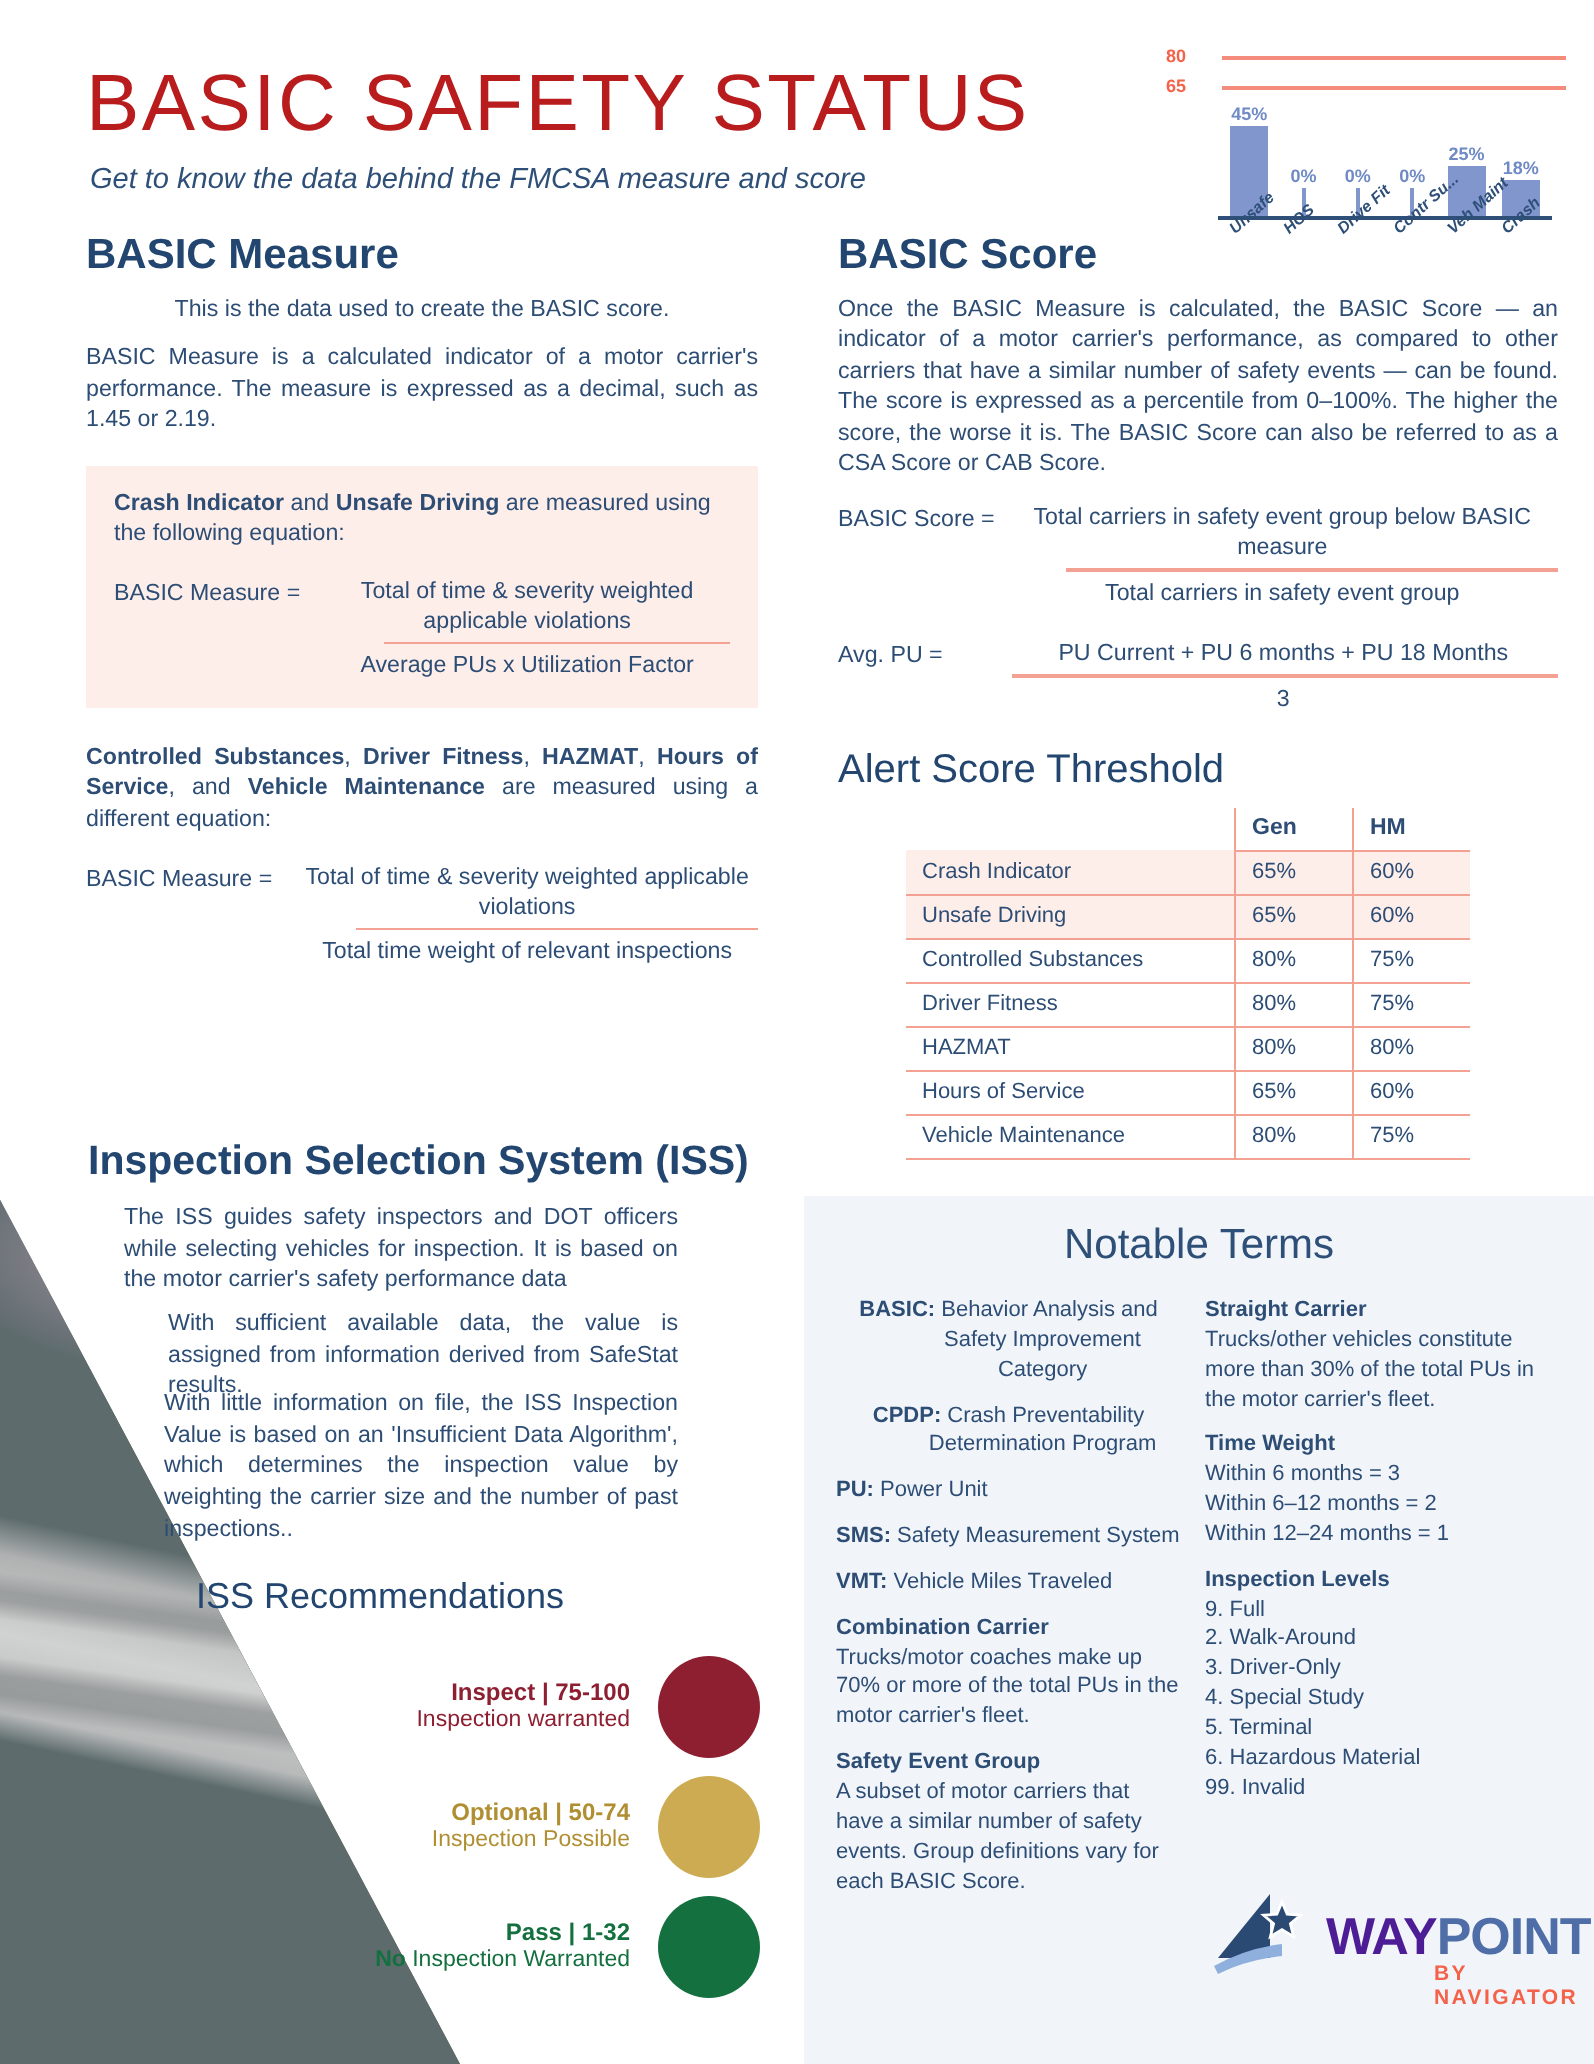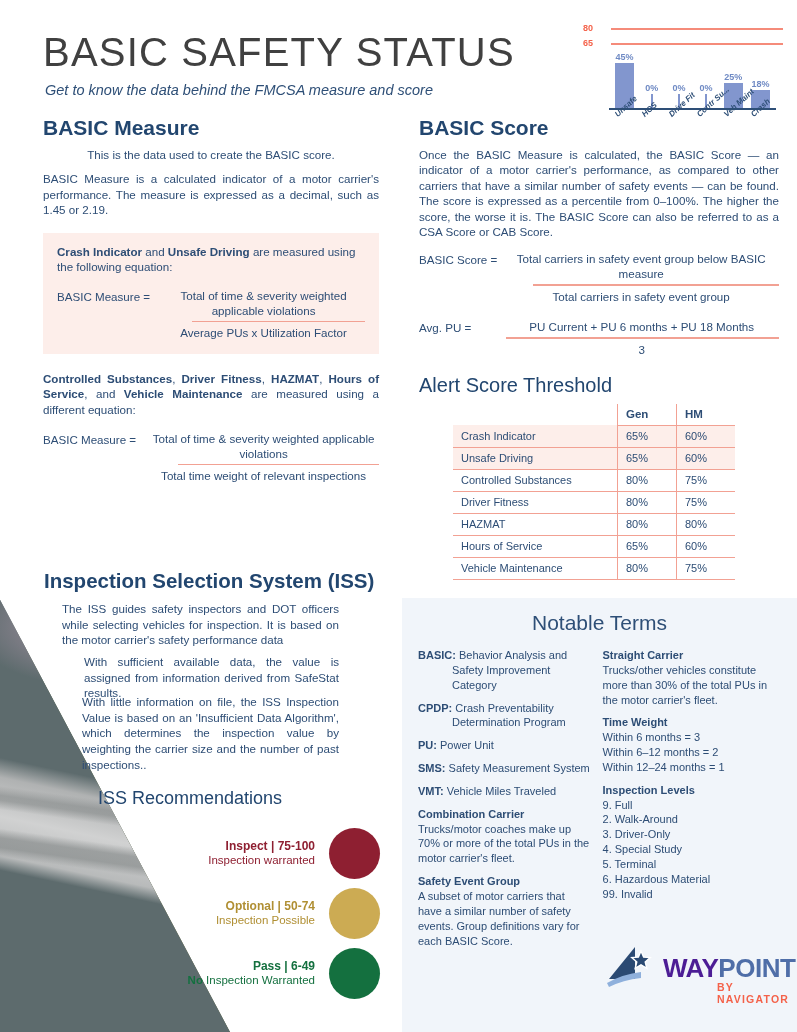--- a/index.html
+++ b/index.html
@@ -10,21 +10,21 @@
     color:#2d4d75;
     position:relative;
     overflow:hidden;
   }
   .page{position:relative;width:797px;height:1032px;overflow:hidden;}
 
   
   .title{
     position:absolute;left:43px;top:32px;
     font-size:40px;letter-spacing:1.2px;
-    color:#404040;font-weight:400;line-height:1;
+    color:#b91c1c;font-weight:400;line-height:1;
   }
   .subtitle{
     position:absolute;left:45px;top:82px;
     font-size:14.5px;font-style:italic;color:#2e4f77;
   }
 
   
   .chart-wrap{position:absolute;left:575px;top:10px;width:210px;height:118px;}
   .axis-line{position:absolute;left:34px;top:98px;width:167px;height:2px;background:#2e4f77;}
   .thr{position:absolute;height:1.5px;background:#f58b7a;}
@@ -113,21 +113,21 @@
   
   .nt{position:absolute;left:402px;top:598px;width:395px;height:434px;background:#f1f5fa;}
   .nt-h{text-align:center;font-size:21px;color:#2e4f77;padding-top:13px;}
   .nt-cols{display:flex;padding:13px 16px 0 16px;}
   .nt-c{font-size:11px;line-height:1.35;}
   .nt-c.left{width:174px;padding-right:12px;}
   .nt-c.right{width:180px;}
   .nt-item{margin-bottom:8px;}
   .nt-item b{font-weight:bold;}
   .nt-term{font-weight:bold;}
-  .nt-hang{padding-left:34px;text-indent:-34px;}
+  .nt-hang{padding-left:34px;text-indent:-34px;text-align:center;}
   .nt-line{margin:0;}
 
   
   .logo{position:absolute;left:605px;top:945px;width:175px;height:55px;}
   .logo-txt{position:absolute;left:58px;top:8px;font-size:26px;font-weight:bold;letter-spacing:-0.5px;}
   .logo-w{color:#4c1d95;}
   .logo-p{color:#4f6ea8;}
   .logo-sub{position:absolute;left:112px;top:36px;font-size:10.5px;letter-spacing:1.2px;color:#f4624a;font-weight:bold;}
 </style>
 </head>
@@ -320,21 +320,21 @@
         </div>
         <div class="rec-row">
           <div class="rec-txt" style="color: rgb(176, 143, 51);">
             <div class="rec-t1">Optional | 50-74</div>
             <div class="rec-t2">Inspection Possible</div>
           </div>
           <div class="dot" style="background: rgb(204, 171, 83);"></div>
         </div>
         <div class="rec-row">
           <div class="rec-txt" style="color: rgb(20, 112, 63);">
-            <div class="rec-t1">Pass | 6-49</div>
+            <div class="rec-t1">Pass | 1-32</div>
             <div class="rec-t2"><b>No</b> Inspection Warranted</div>
           </div>
           <div class="dot" style="background: rgb(20, 112, 63);"></div>
         </div>
       </div>
   </div>
 
   <div class="nt">
     <div class="nt-h">Notable Terms</div>
     <div class="nt-cols">

